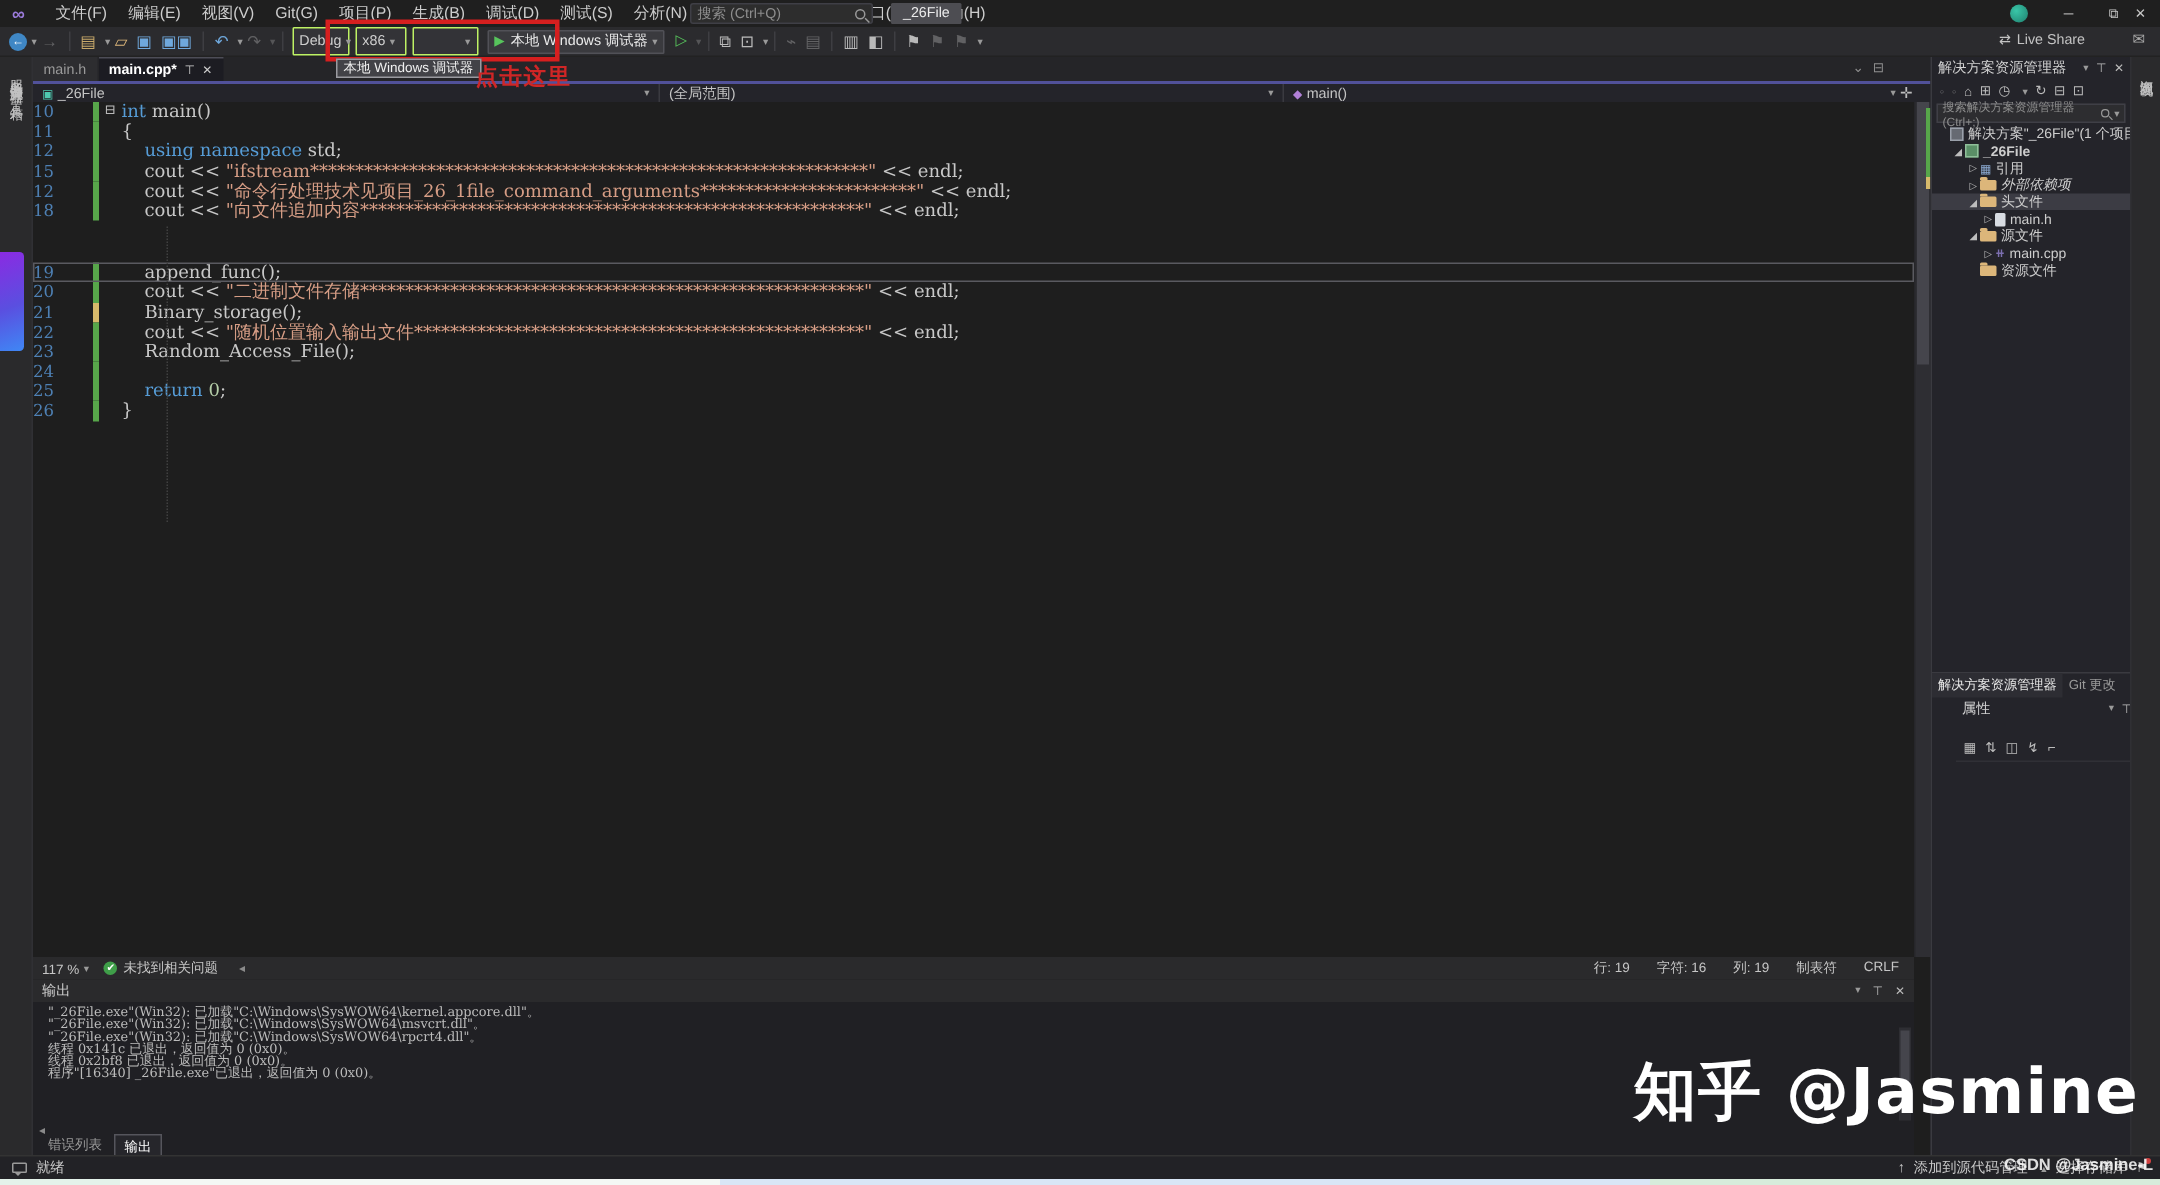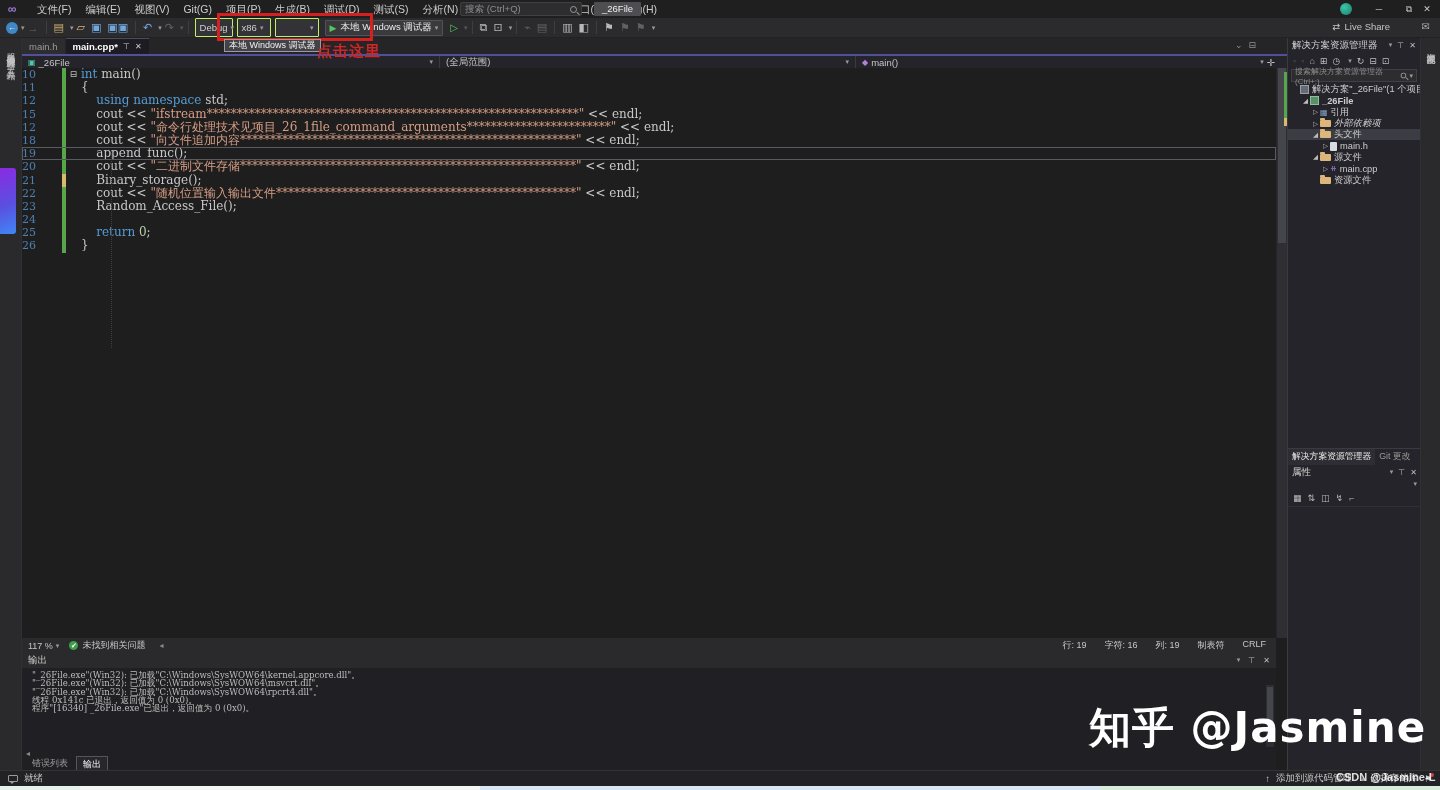--- a/index.html
+++ b/index.html
@@ -68,21 +68,21 @@
   .navplus { margin-left:auto; padding:0 6px; color:#bdbdbd; font-size:10px; display:flex; align-items:center; }
 
   .editor { left:22px; top:68px; width:1254px; height:570px; background:#1e1e1e; overflow:hidden;
     font-family:"DejaVu Serif","Liberation Serif",serif; }
   .line { display:flex; height:13.2px; line-height:13.2px; font-size:12px; white-space:pre; position:relative; }
   .line .num { width:40px; color:#4e80b4; font-size:11px; padding-right:4px; flex:none; }
   .line .chg { width:4px; flex:none; }
   .chg.g { background:#57a64a; } .chg.o { background:#d7ba6b; }
   .line .fold { width:15px; flex:none; text-align:center; color:#b8b8b8; font-size:9px; }
   .line .txt { flex:1; color:#c8c8c8; }
-  .line.cur { outline:1px solid #5a5a60; outline-offset:-1px; }
+  .line.cur { outline:1px solid #5a5a60; outline-offset:-1px;margin-top:28px; }
   .k { color:#569cd6; } .s { color:#d69d85; } .p { color:#c8c8c8; } .nm { color:#b5cea8; }
   .iguide { left:111px; top:151px; width:0; height:197px; border-left:1px dotted #404040; }
 
   .vscroll { left:1276px; top:68px; width:11px; height:570px; background:#2e2e33; border-left:1px solid #26262a; }
   .vthumb { position:absolute; left:1px; top:0; width:8px; height:175px; background:#45454c; }
   .smark { position:absolute; right:0; width:3px; }
 
   .zoombar { left:22px; top:638px; width:1254px; height:15px; background:#2a2a2c; display:flex; align-items:center; font-size:9px; color:#c6c6c6; }
   .okcircle { width:9px; height:9px; border-radius:50%; background:#3f9e49; color:#fff; font-size:7px; line-height:9px; text-align:center; margin:0 4px 0 10px; }
   .hsb { color:#8a8a8a; margin-left:14px; font-size:8px; }
@@ -130,21 +130,21 @@
   .i-folder { width:11px; height:7px; background:#dcb67a; border-radius:1px; position:relative; }
   .i-folder::before { content:''; position:absolute; left:0; top:-2px; width:5px; height:2px; background:#dcb67a; border-radius:1px 1px 0 0; }
   .i-doc { width:7px; height:9px; background:#d8dce2; border-radius:1px; }
   .i-cpp { color:#7c6fb0; font-size:8px; font-weight:bold; }
   .i-proj { width:9px; height:9px; background:#5a8f67; border:1px solid #8fbf9a; }
   .i-sln { width:9px; height:9px; background:#666a72; border:1px solid #9aa0aa; }
   .i-ref { color:#8aa8d0; font-size:8px; }
   .sxtabs { position:absolute; left:0; top:410px; width:133px; display:flex; border-top:1px solid #3a3a40; }
   .sxtab { font-size:8.8px; padding:2px 4px; color:#9a9a9a; }
   .sxtab.active { color:#e8e8e8; background:#2d2d33; }
-  .props { position:absolute; left:0; top:427px; width:133px; }
+  .props { position:absolute; left:16px; top:427px; width:133px; }
   .proptools { display:flex; gap:6px; padding:3px 5px; font-size:9px; color:#bcbcbc; border-bottom:1px solid #303036; }
 
   .rightrail { left:1420px; top:38px; width:20px; height:732px; background:#2a2a2c; border-left:1px solid #303034; }
 
   
   .watermark { left:1078px; top:700px; width:356px; color:#ffffff; font-size:42px; font-weight:bold; z-index:50;
     font-family:"DejaVu Sans",sans-serif; letter-spacing:1px; white-space:nowrap;margin-left:11px; }
 </style>
 </head>
 <body>
@@ -323,20 +323,21 @@
         <span class="caret">▾</span>
         <span>⊤</span>
         <span>✕</span>
       </span>
     </div>
     <div class="outbody" id="outlines">
         <div>"_26File.exe"(Win32): 已加载"C:\Windows\SysWOW64\kernel.appcore.dll"。</div>
         <div>"_26File.exe"(Win32): 已加载"C:\Windows\SysWOW64\msvcrt.dll"。</div>
         <div>"_26File.exe"(Win32): 已加载"C:\Windows\SysWOW64\rpcrt4.dll"。</div>
         <div>线程 0x141c 已退出，返回值为 0 (0x0)。</div>
+        <div>线程 0x2bf8 已退出，返回值为 0 (0x0)。</div>
         <div>程序"[16340] _26File.exe"已退出，返回值为 0 (0x0)。</div>
       </div>
     <div class="outvscroll">
         <div class="outvthumb"></div>
       </div>
     <div class="outhsb">◂</div>
     <div class="outtabs" id="outtabs">
         <span class="outtab">错误列表</span>
         <span class="outtab active">输出</span>
       </div>

